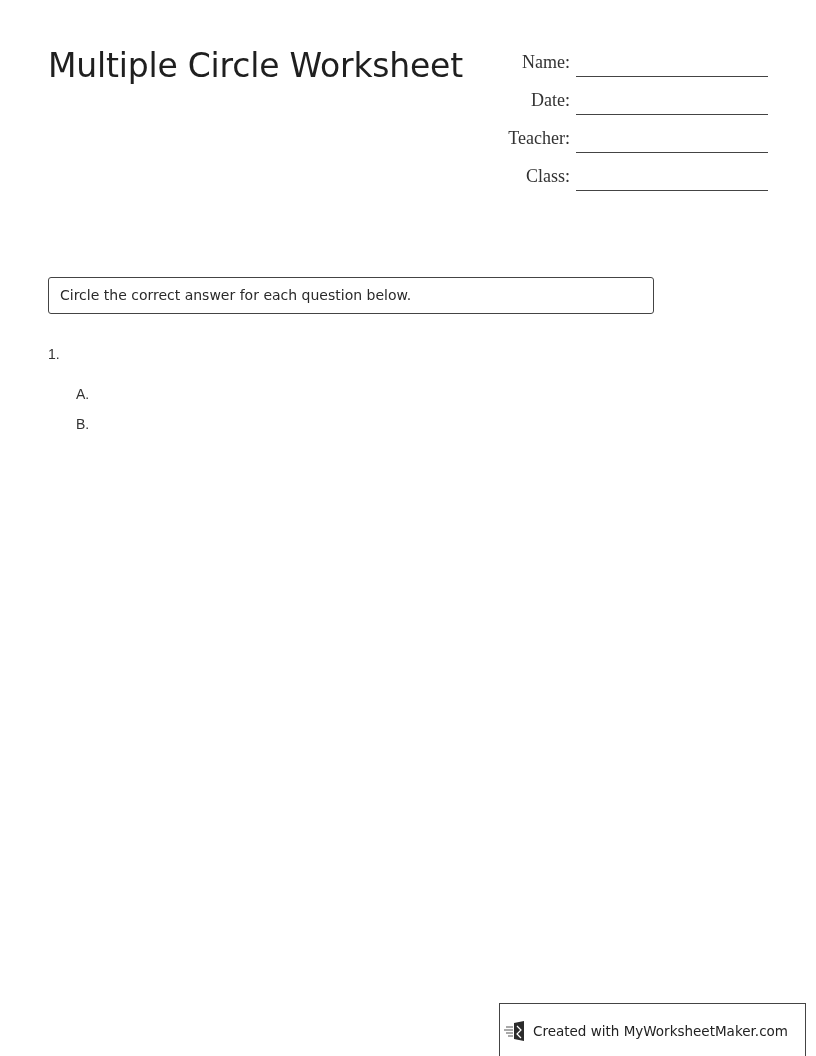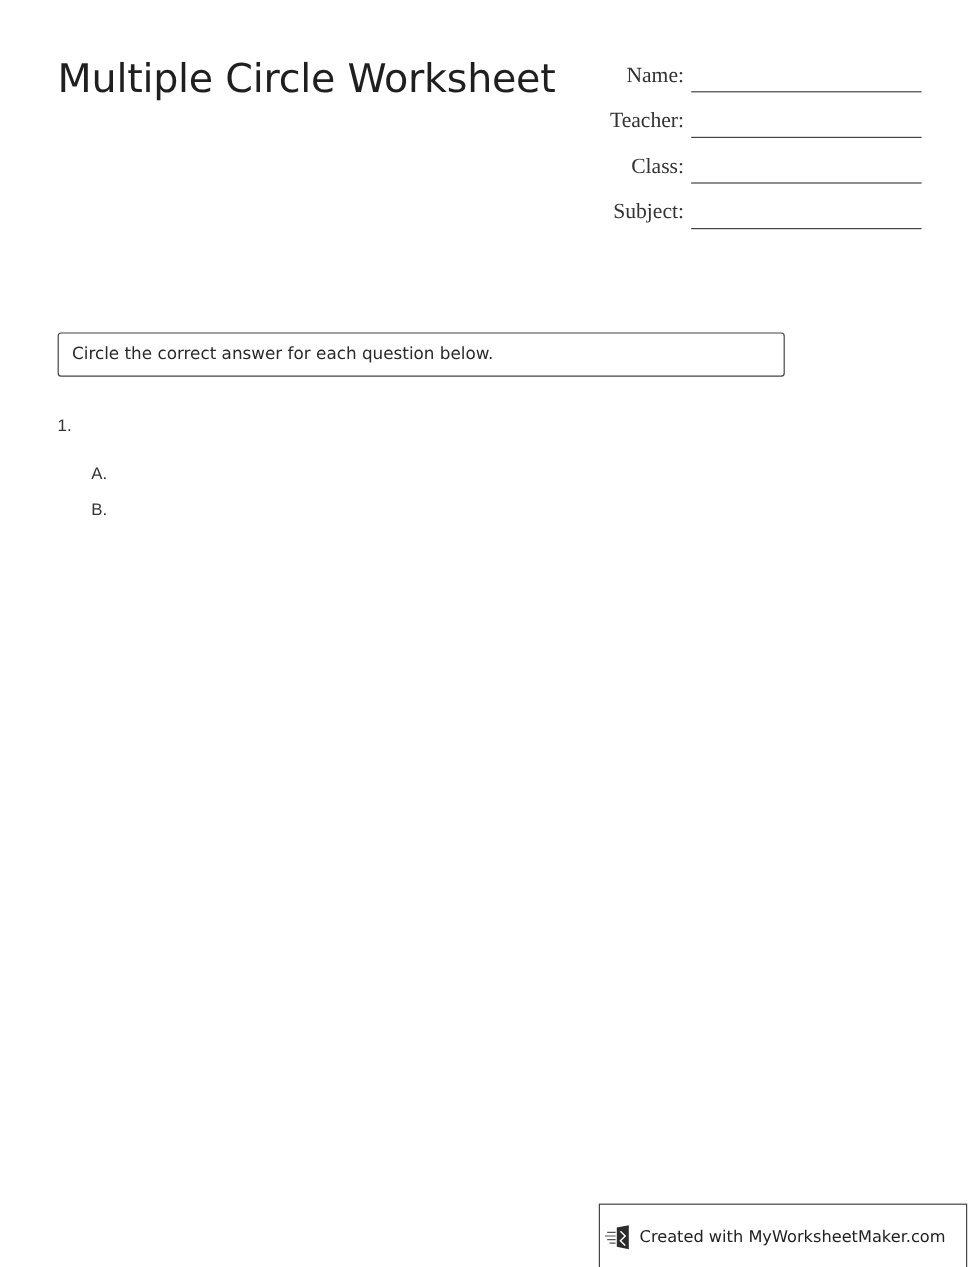--- a/index.html
+++ b/index.html
@@ -115,29 +115,29 @@
 <body>
 
 <h1 class="title">Multiple Circle Worksheet</h1>
 
 <div class="fields">
   <div class="field-row">
     <span class="field-label">Name:</span>
     <div class="field-line"></div>
   </div>
   <div class="field-row">
+    <span class="field-label">Date:</span>
+    <div class="field-line"></div>
+  </div>
+  <div class="field-row">
     <span class="field-label">Teacher:</span>
     <div class="field-line"></div>
   </div>
   <div class="field-row">
     <span class="field-label">Class:</span>
-    <div class="field-line"></div>
-  </div>
-  <div class="field-row">
-    <span class="field-label">Subject:</span>
     <div class="field-line"></div>
   </div>
 </div>
 
 <div class="instructions">Circle the correct answer for each question below.</div>
 
 <div class="question">
   <span class="question-number">1.</span>
   <div class="options">
     <div class="option">A.</div>

